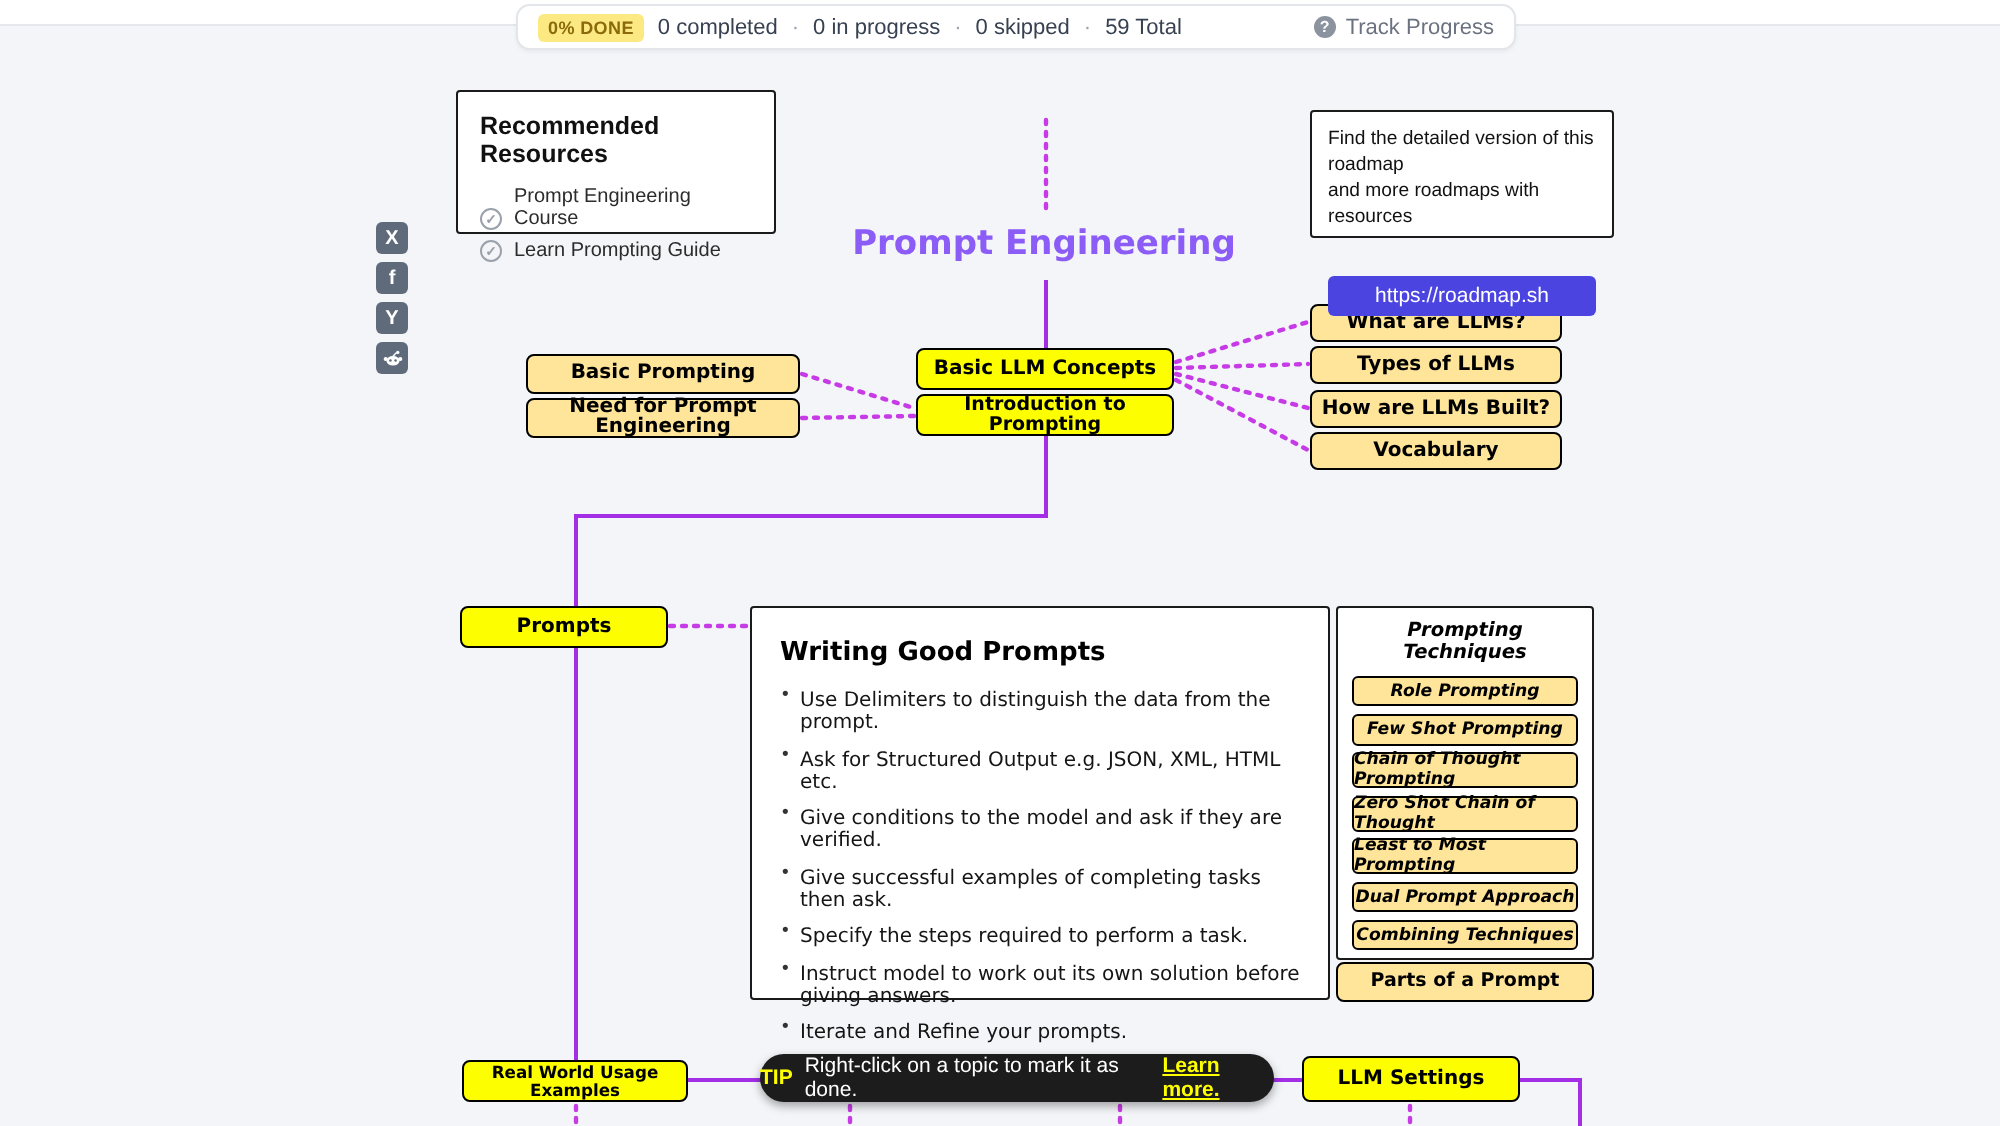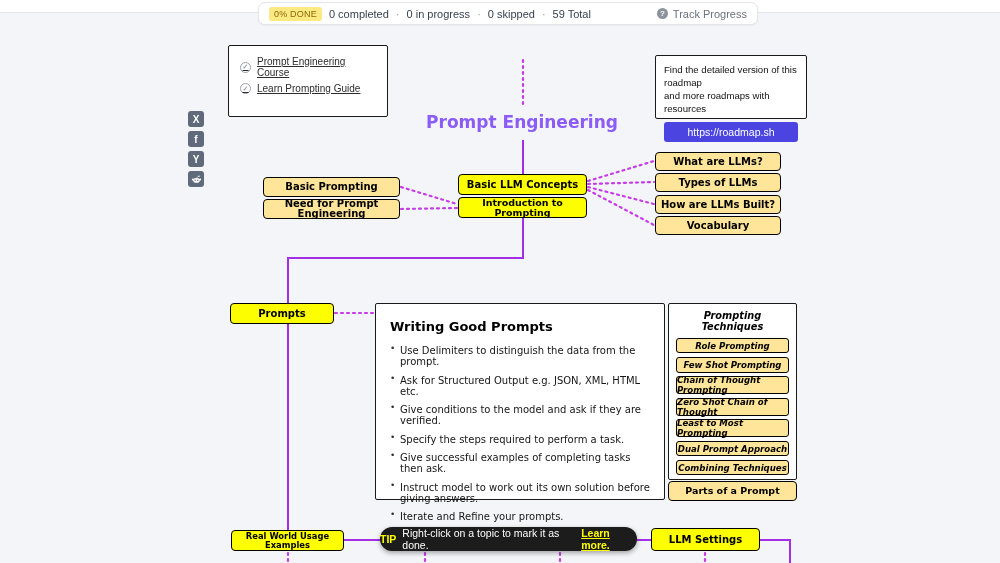--- a/index.html
+++ b/index.html
@@ -5,39 +5,39 @@
   * { margin:0; padding:0; box-sizing:border-box; }
   html,body { width:1000px; height:563px; overflow:hidden; }
   body { font-family:"Liberation Sans", sans-serif; background:#f3f5f8; position:relative; }
 
   .topstrip { position:absolute; left:0; top:0; width:1000px; height:13px; background:#ffffff; border-bottom:1px solid #e4e7eb; }
 
   
   .progress-card { position:absolute; left:258px; top:2px; width:500px; height:23px; background:#fff;
     border:1px solid #e2e5e9; border-radius:7px; box-shadow:0 1px 2px rgba(0,0,0,.05);
     display:flex; align-items:center; padding:0 10px; gap:7px; font-size:11px; color:#374151; z-index:30; }
-  .done-badge { background:var(--badge_yellow); color:#8a6a0c; font-weight:400; font-size:9px; padding:2px 5px; border-radius:3px; letter-spacing:.2px; }
+  .done-badge { background:var(--badge_yellow); color:#8a6a0c; font-weight:700; font-size:9px; padding:2px 5px; border-radius:3px; letter-spacing:.2px; }
   .sep { color:#9ca3af; }
   .track { margin-left:auto; display:flex; align-items:center; gap:5px; color:#6b7280; font-weight:500; }
   .qicon { width:11px; height:11px; border-radius:50%; background:#8b939e; color:#fff; font-size:8px; font-weight:700;
     display:flex; align-items:center; justify-content:center; }
 
   
   .resources { position:absolute; left:228px; top:45px; width:160px; height:72px; background:#fff;
     border:1.4px solid #1a1a1a; border-radius:2px; padding:10px 11px 8px; z-index:20; }
   .resources h3 { font-size:12.5px; font-weight:700; color:#111; margin-bottom:9px; }
-  .res-item { display:flex; align-items:center; gap:6px; font-size:10px; color:#2c2c2c; margin-bottom:5px;text-decoration:underline; }
+  .res-item { display:flex; align-items:flex-end; gap:6px; font-size:10px; color:#2c2c2c; margin-bottom:5px; }
   .check { width:11px; height:11px; border:1.3px solid #9aa1ab; border-radius:50%; color:#9aa1ab; font-size:7px;
     display:flex; align-items:center; justify-content:center; font-weight:700; flex:0 0 auto; }
 
   
   .promo { position:absolute; left:655px; top:55px; width:152px; height:64px; background:#fff;
     border:1.4px solid #1a1a1a; border-radius:2px; padding:8px 8px 7px; z-index:20; }
   .promo p { font-size:9.6px; color:#111; line-height:1.35; }
-  .promo-btn { margin-top:6px; width:100%; height:20px; background:var(--button_indigo); color:#fff; border:none;
+  .promo-btn { margin-top:22px; width:100%; height:20px; background:var(--button_indigo); color:#fff; border:none;
     border-radius:3px; font-size:10.5px; font-family:"Liberation Sans",sans-serif; cursor:pointer;
     display:flex; align-items:center; justify-content:center; }
 
   
   .social { position:absolute; left:188px; top:111px; width:16px; display:flex; flex-direction:column; gap:4px; z-index:20; }
   .sbtn { width:16px; height:16px; background:#5f6b7a; border-radius:3px; color:#fff; font-size:10px; font-weight:700;
     display:flex; align-items:center; justify-content:center; cursor:pointer; }
 
   .page-title { position:absolute; left:402px; top:112px; width:240px; text-align:center;
     font-size:17px; font-weight:600; color:#8b5cf6; z-index:10; font-family:"DejaVu Sans",sans-serif; }
@@ -111,20 +111,21 @@
   <span>0 skipped</span>
   <span class="sep">·</span>
   <span>59 Total</span>
   <span class="track">
     <span class="qicon">?</span>
     <span>Track Progress</span>
   </span>
 </div>
 
 <div class="resources">
+  <h3>Recommended Resources</h3>
   <div class="res-item">
     <span class="check">✓</span>
     <span>Prompt Engineering Course</span>
   </div>
   <div class="res-item">
     <span class="check">✓</span>
     <span>Learn Prompting Guide</span>
   </div>
 </div>
 
@@ -165,22 +166,22 @@
 <div class="node bright" style="left:231px; top:530px; width:113px; height:21px; font-size:8.4px;">Real World Usage Examples</div>
 <div class="node bright" style="left:651px; top:528px; width:109px; height:23px;">LLM Settings</div>
 <div class="node cream" style="left:668px; top:481px; width:129px; height:20px; font-size:9.5px;">Parts of a Prompt</div>
 
 <div class="gp">
   <h2>Writing Good Prompts</h2>
   <ul>
     <li>Use Delimiters to distinguish the data from the prompt.</li>
     <li>Ask for Structured Output e.g. JSON, XML, HTML etc.</li>
     <li>Give conditions to the model and ask if they are verified.</li>
+    <li>Give successful examples of completing tasks then ask.</li>
     <li>Specify the steps required to perform a task.</li>
-    <li>Give successful examples of completing tasks then ask.</li>
     <li>Instruct model to work out its own solution before giving answers.</li>
     <li>Iterate and Refine your prompts.</li>
   </ul>
 </div>
 
 <div class="tech">
   <h3>Prompting Techniques</h3>
   <div class="tech-item">Role Prompting</div>
   <div class="tech-item">Few Shot Prompting</div>
   <div class="tech-item">Chain of Thought Prompting</div>

